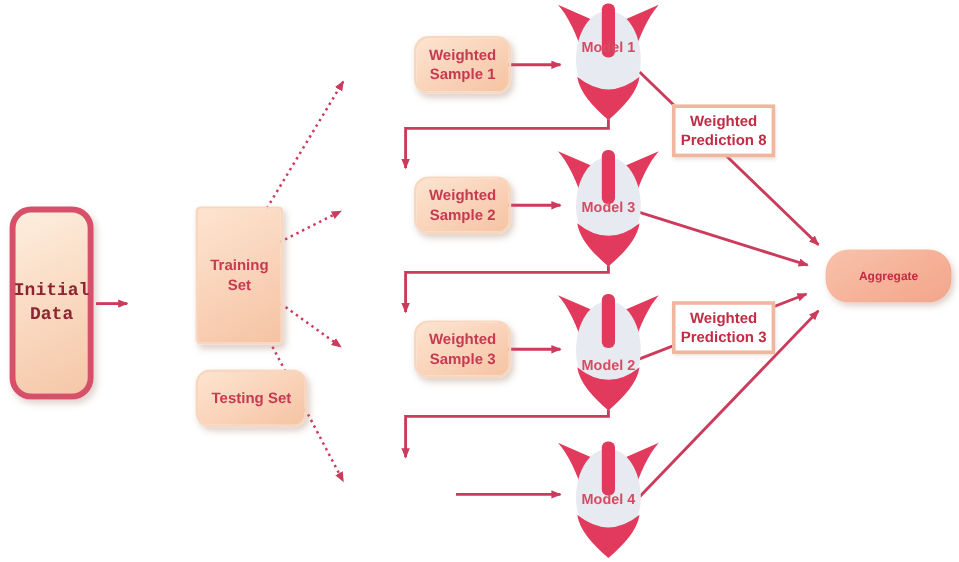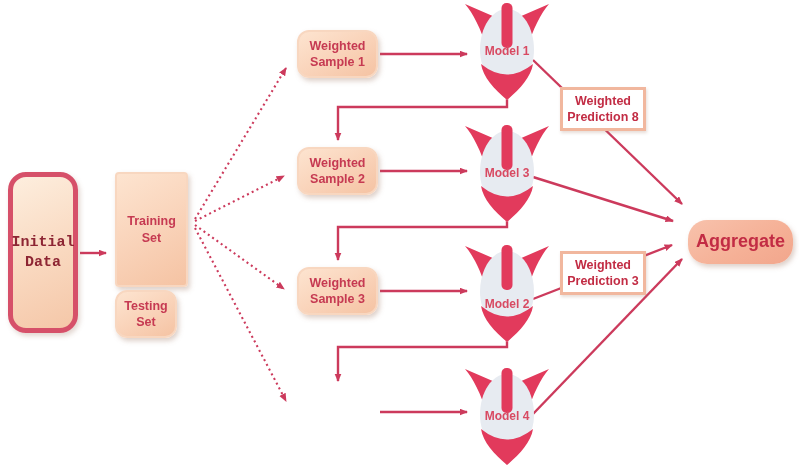--- a/index.html
+++ b/index.html
@@ -18,35 +18,35 @@
     background:linear-gradient(155deg,#fdeede 0%,#f9d8bf 55%,#f5c7a8 100%);
     color:var(--text-dark,#8d2533);font-size:15px;
     box-shadow:2px 3px 5px rgba(160,120,100,.30);
     font-family:Liberation Mono, monospace;
   }
   .soft{
     border:2px solid var(--peach-border,#f8d7c0);
     background:linear-gradient(150deg,#fde4d0 0%,#f9d2b8 55%,#f5c3a3 100%);
     color:var(--text-crimson,#c63a52);
     box-shadow:2px 3px 5px rgba(160,120,100,.35);
+    margin-left:48px;
   }
   .training{left:115px;top:172px;width:73px;height:115px;border-radius:4px;font-size:12.5px;}
-  .testing{left:115px;top:290px;width:62px;height:48px;border-radius:12px;font-size:12.5px;}
+  .testing{left:115px;top:308px;width:93px;height:48px;border-radius:12px;font-size:12.5px;}
   .sample{left:297px;width:81px;height:48px;border-radius:12px;font-size:12.5px;}
   .pred{
     left:560px;width:86px;height:44px;background:#ffffff;
     border:3px solid var(--pred-border,#f1b79e);color:var(--text-pred,#c22c44);
     font-size:12.5px;box-shadow:1px 2px 3px rgba(160,120,100,.25);
   }
   .aggregate{
     left:688px;top:208px;width:105px;height:44px;border-radius:19px;
     background:linear-gradient(150deg,#f8c2ac 0%,#f5b096 60%,#f2a68c 100%);
-    color:var(--text-pred,#bf2b44);font-size:18px;
+    color:var(--text-pred,#bf2b44);font-size:10px;
     box-shadow:2px 3px 5px rgba(160,120,100,.35);
-    margin-top:12px;
   }
   .model-label{
     position:absolute;width:46px;left:484px;text-align:center;font-weight:bold;
     font-size:12px;line-height:1.35;color:var(--model-text,#d84a62);
   }
 </style>
 </head>
 <body>
 
 <div class="canvas">
@@ -115,21 +115,21 @@
   <div class="node soft sample" style="top:30px">
     <span>Weighted Sample 1</span>
   </div>
   <div class="node soft sample" style="top:147px">
     <span>Weighted Sample 2</span>
   </div>
   <div class="node soft sample" style="top:267px">
     <span>Weighted Sample 3</span>
   </div>
 
-  <div class="model-label" style="top:43px">Model 1</div>
+  <div class="model-label" style="top:31px">Model 1</div>
   <div class="model-label" style="top:165px">Model 3</div>
   <div class="model-label" style="top:296px">Model 2</div>
   <div class="model-label" style="top:408px">Model 4</div>
 
   <div class="node pred" style="top:87px">
     <span>Weighted Prediction 8</span>
   </div>
   <div class="node pred" style="top:251px">
     <span>Weighted Prediction 3</span>
   </div>

